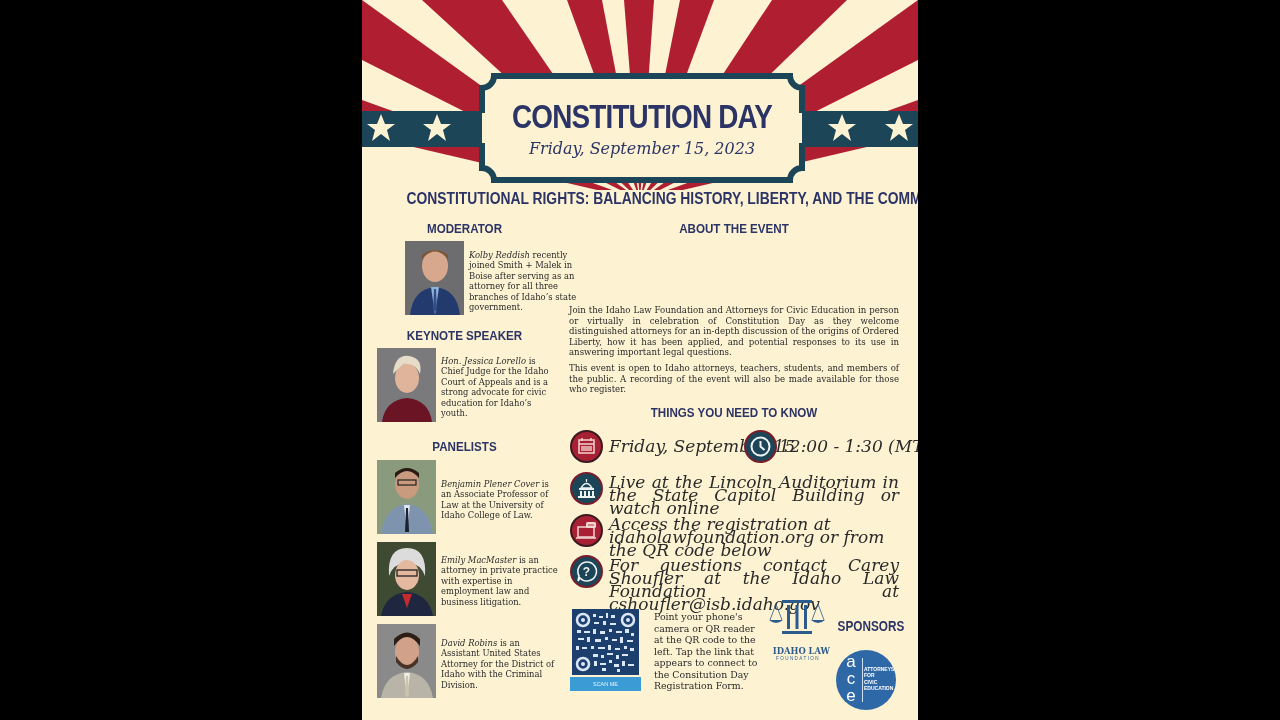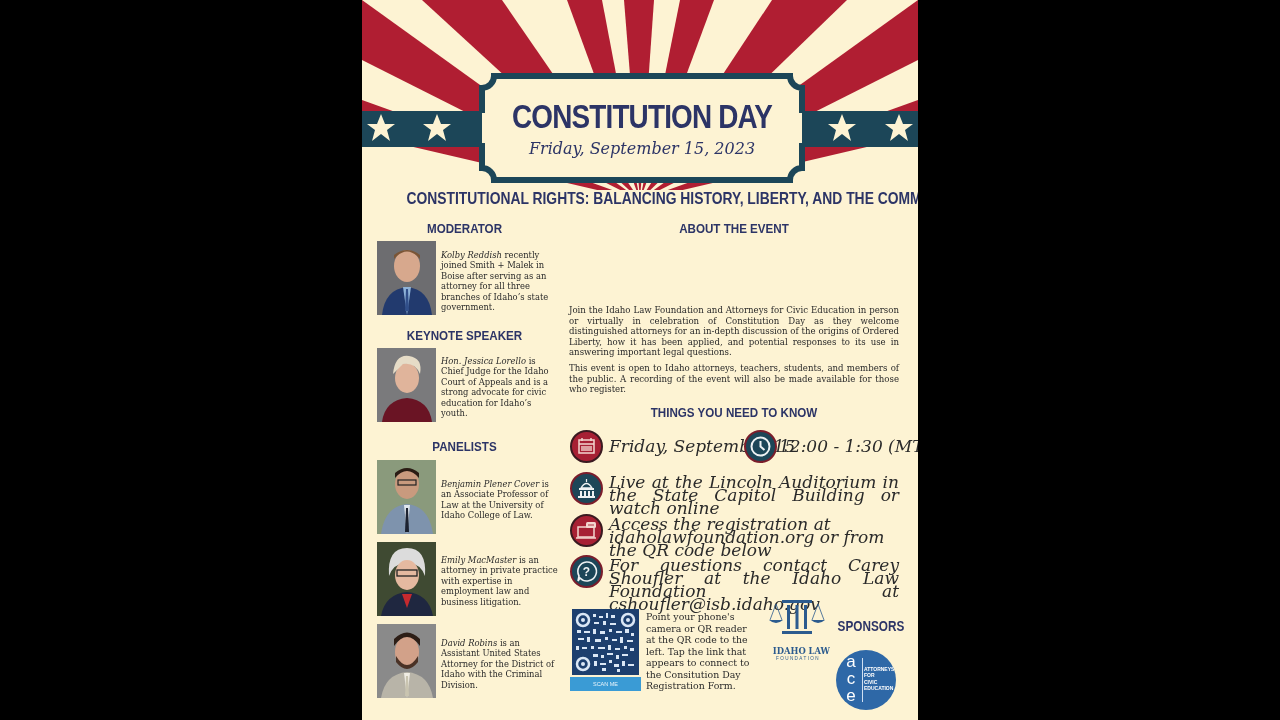--- a/index.html
+++ b/index.html
@@ -28,21 +28,21 @@
   .item { position:absolute; left:208px; height:34px; }
   .ic { position:absolute; left:0; top:0; width:33px; height:33px; border-radius:50%; }
   .ic.red { background:#a72034; border:2px solid #3a1a20; box-sizing:border-box; }
   .ic.blue { background:#1c4658; border:2px solid #7a1d2b; box-sizing:border-box; }
   .ic svg { position:absolute; left:0; top:0; width:29px; height:29px; }
   .itxt { position:absolute; left:39px; font-size:17px; line-height:13px; color:#2a2a2a;font-style:italic; }
   .qr { position:absolute; left:210px; top:609px; width:67px; height:83px; }
   .qrbox { position:absolute; left:0; top:0; width:67px; height:66px; background:#1d3f6e; }
   .scan { position:absolute; left:-2px; top:68px; width:71px; height:14px; background:#3a9bd5; color:#e8f4fb;
           font-family:"Liberation Sans", sans-serif; font-size:5.5px; text-align:center; line-height:14px; }
-  .qrtxt { position:absolute; left:284px; top:611px; width:110px; font-size:9.4px; line-height:11.5px; color:#2a2a2a; }
+  .qrtxt { position:absolute; left:292px; top:611px; width:110px; font-size:9.4px; line-height:11.5px; color:#2a2a2a; }
   .ilf { position:absolute; left:404px; top:598px; width:62px; height:66px; }
   .ilf-name { position:absolute; left:404px; top:646px; width:64px; text-align:right; font-family:"DejaVu Serif", serif;
               font-weight:bold; font-size:8.4px; color:#2c5b8e; }
   .ilf-sub { position:absolute; left:404px; top:656px; width:64px; text-align:center; font-family:"Liberation Sans", sans-serif;
              font-size:4.6px; letter-spacing:1.4px; color:#2c5b8e; }
   .sponsors { position:absolute; left:470px; top:618px; width:70px; text-align:center; font-family:"Liberation Sans", sans-serif;
               font-weight:bold; font-size:14px; color:#2c3466; transform:scaleX(0.84); }
   .ace { position:absolute; left:474px; top:650px; width:60px; height:60px; border-radius:50%; background:#2e68a7; overflow:hidden; }
   .ace-letters { position:absolute; left:6px; top:3px; width:18px; font-family:"Liberation Sans", sans-serif; color:#fff;
                  font-size:17px; line-height:17px; text-align:center; font-weight:normal; }
@@ -85,21 +85,21 @@
   <svg class="frame" viewBox="0 0 326 110">
     <path d="M15,3 H311 A12,12 0 0 0 323,15 V37 H326 V73 H323 V95 A12,12 0 0 0 311,107 H15 A12,12 0 0 0 3,95 V73 H0 V37 H3 V15 A12,12 0 0 0 15,3 Z" fill="#fdf3d3" stroke="#1c4658" stroke-width="6"></path>
   </svg>
   <div class="title">CONSTITUTION DAY</div>
   <div class="date">Friday, September 15, 2023</div>
 
   <div class="headline">CONSTITUTIONAL RIGHTS: BALANCING HISTORY, LIBERTY, AND THE COMMON GOOD</div>
 
   <div class="section-h" style="left:15px; top:221px; width:175px;">MODERATOR</div>
 
-  <div class="person" style="top:241px;">
+  <div class="person" style="top:241px;margin-left:28px;">
     <div class="photo">
       <svg width="59" height="74" viewBox="0 0 59 74">
           <rect width="59" height="74" fill="#6d6d70"></rect>
           <ellipse cx="30" cy="25" rx="13" ry="16" fill="#d7a88d"></ellipse>
           <path d="M17,18 Q30,3 43,18 L43,14 Q30,4 17,14Z" fill="#7a5536"></path>
           <path d="M5,74 Q8,48 30,46 Q52,48 55,74Z" fill="#223a6e"></path>
           <path d="M26,46 L30,74 L34,46Z" fill="#8fb3d8"></path>
           <path d="M29,48 L31,48 L32,70 L28,70Z" fill="#314f8a"></path>
         </svg>
     </div>

